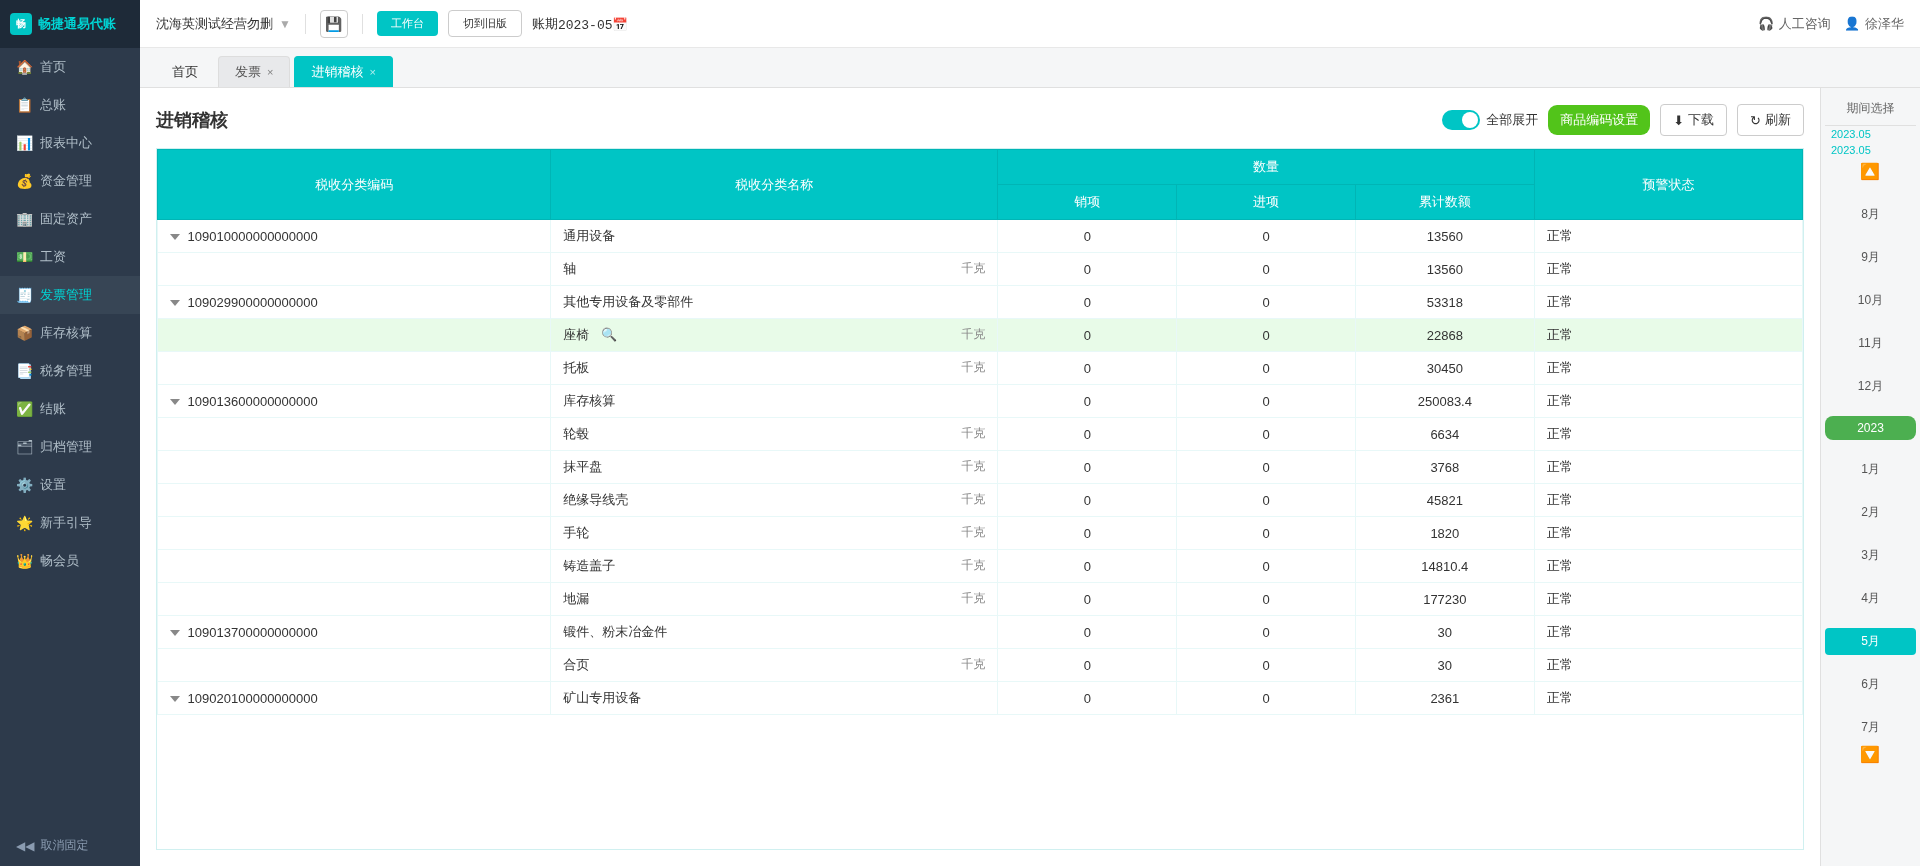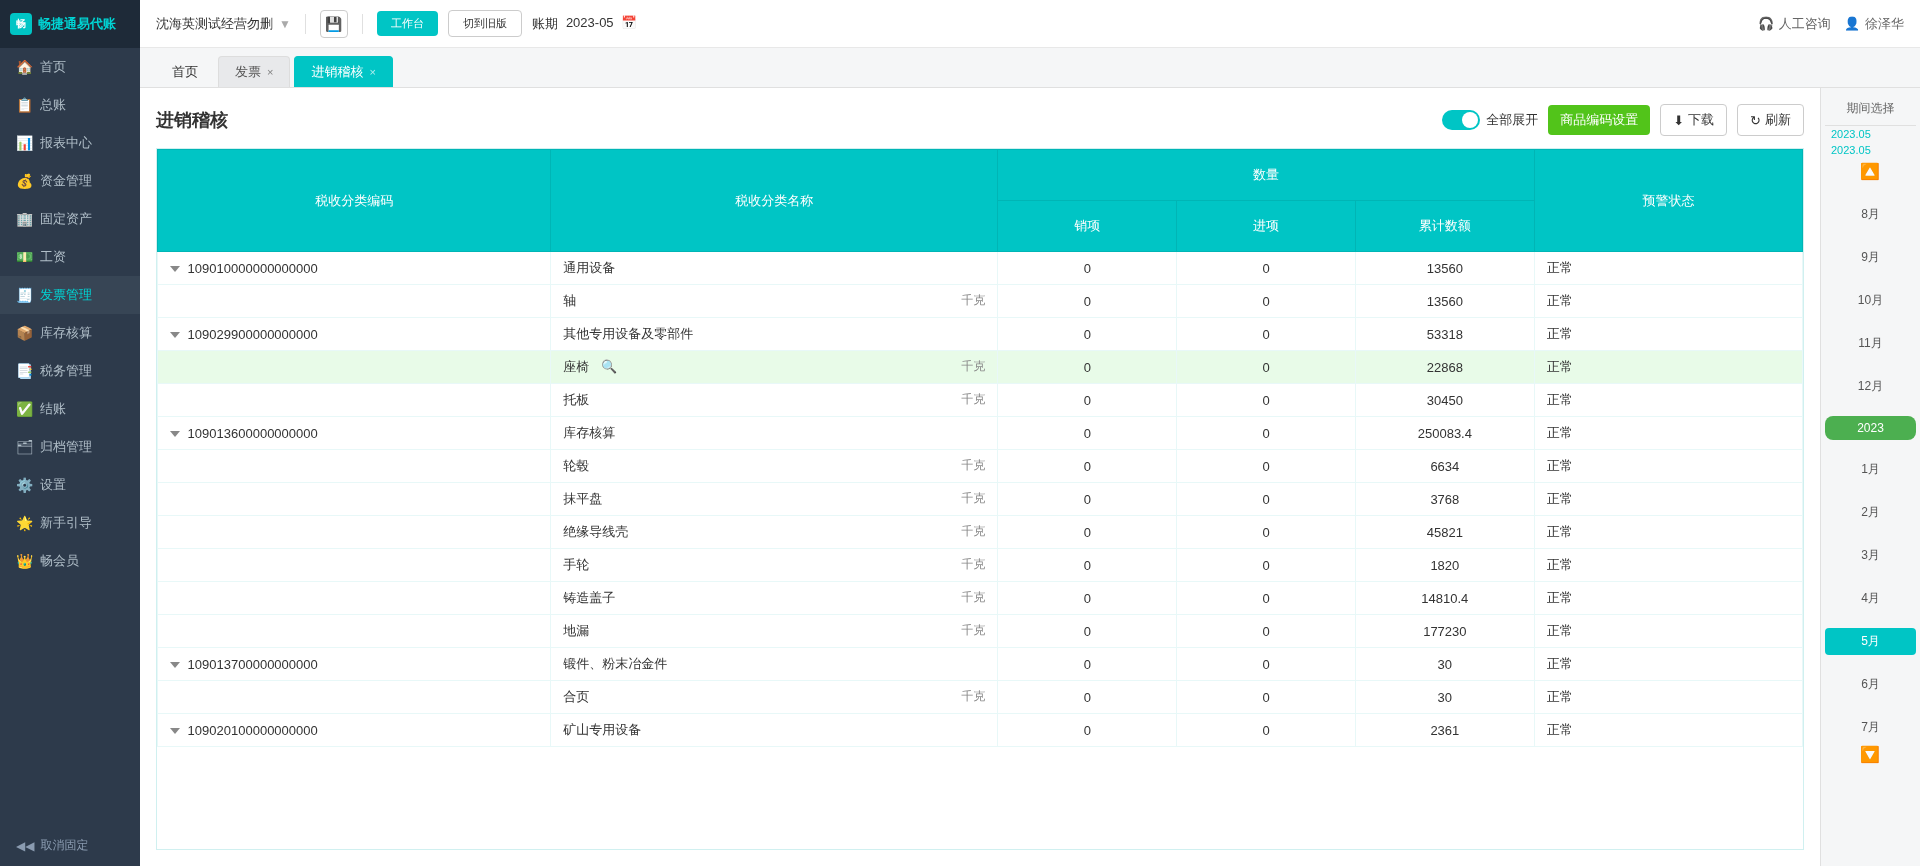--- a/index.html
+++ b/index.html
@@ -86,21 +86,21 @@
     }
     .topbar-btn {
       padding: 5px 14px;
       border-radius: 4px;
       border: none;
       cursor: pointer;
       font-size: 11px;
     }
     .btn-primary { background: #00c5c5; color: white; }
     .btn-outline { background: #fff; border: 1px solid #ccc; color: #333; }
-    .topbar-period { font-size: 13px; color: #333; display: flex; align-items: flex-start; gap: 8px; }
+    .topbar-period { font-size: 13px; color: #333; display: flex; align-items: flex-end; gap: 0; font-family: Liberation Mono, monospace; }
     .topbar-right { margin-left: auto; display: flex; align-items: center; gap: 14px; color: #666; font-size: 13px; }
     .topbar-right-item { display: flex; align-items: center; gap: 4px; cursor: pointer; }
 
     
     .tabbar {
       background: #f5f6f7;
       display: flex;
       align-items: center;
       padding: 8px 16px 0 16px;
       border-bottom: 1px solid #e0e0e0;
@@ -154,41 +154,41 @@
     .toggle-track {
       width: 38px; height: 20px; border-radius: 10px;
       background: #00c5c5; position: relative; cursor: pointer;
     }
     .toggle-thumb {
       width: 16px; height: 16px; border-radius: 50%;
       background: white; position: absolute; right: 2px; top: 2px;
     }
     .btn-green {
       background: #52c41a; color: white;
-      border: none; padding: 6px 12px; border-radius: 4px;
+      border: none; padding: 6px 12px; border-radius: 9px;
       font-size: 13px; cursor: pointer;
     }
     .btn-download {
       background: #fff; border: 1px solid #ccc; color: #333;
       padding: 6px 12px; border-radius: 4px; font-size: 13px; cursor: pointer;
       display: flex; align-items: center; gap: 4px;
     }
     .btn-refresh {
       background: #fff; border: 1px solid #ccc; color: #333;
       padding: 6px 12px; border-radius: 4px; font-size: 13px; cursor: pointer;
       display: flex; align-items: center; gap: 4px;
     }
 
     
     .table-container { flex: 1; overflow-y: auto; border: 1px solid #d0f0f0; }
     table { width: 100%; border-collapse: collapse; font-size: 13px; }
     thead tr th {
       background: #00c5c5;
       color: white;
-      padding: 16px 12px;
+      padding: 8px 12px;
       text-align: center;
       border: 1px solid #00b5b5;
       font-weight: normal;
     }
     thead tr.sub-header th {
       background: #00c5c5;
     }
     tbody tr td {
       padding: 7px 12px;
       border: 1px solid #e8f8f8;

